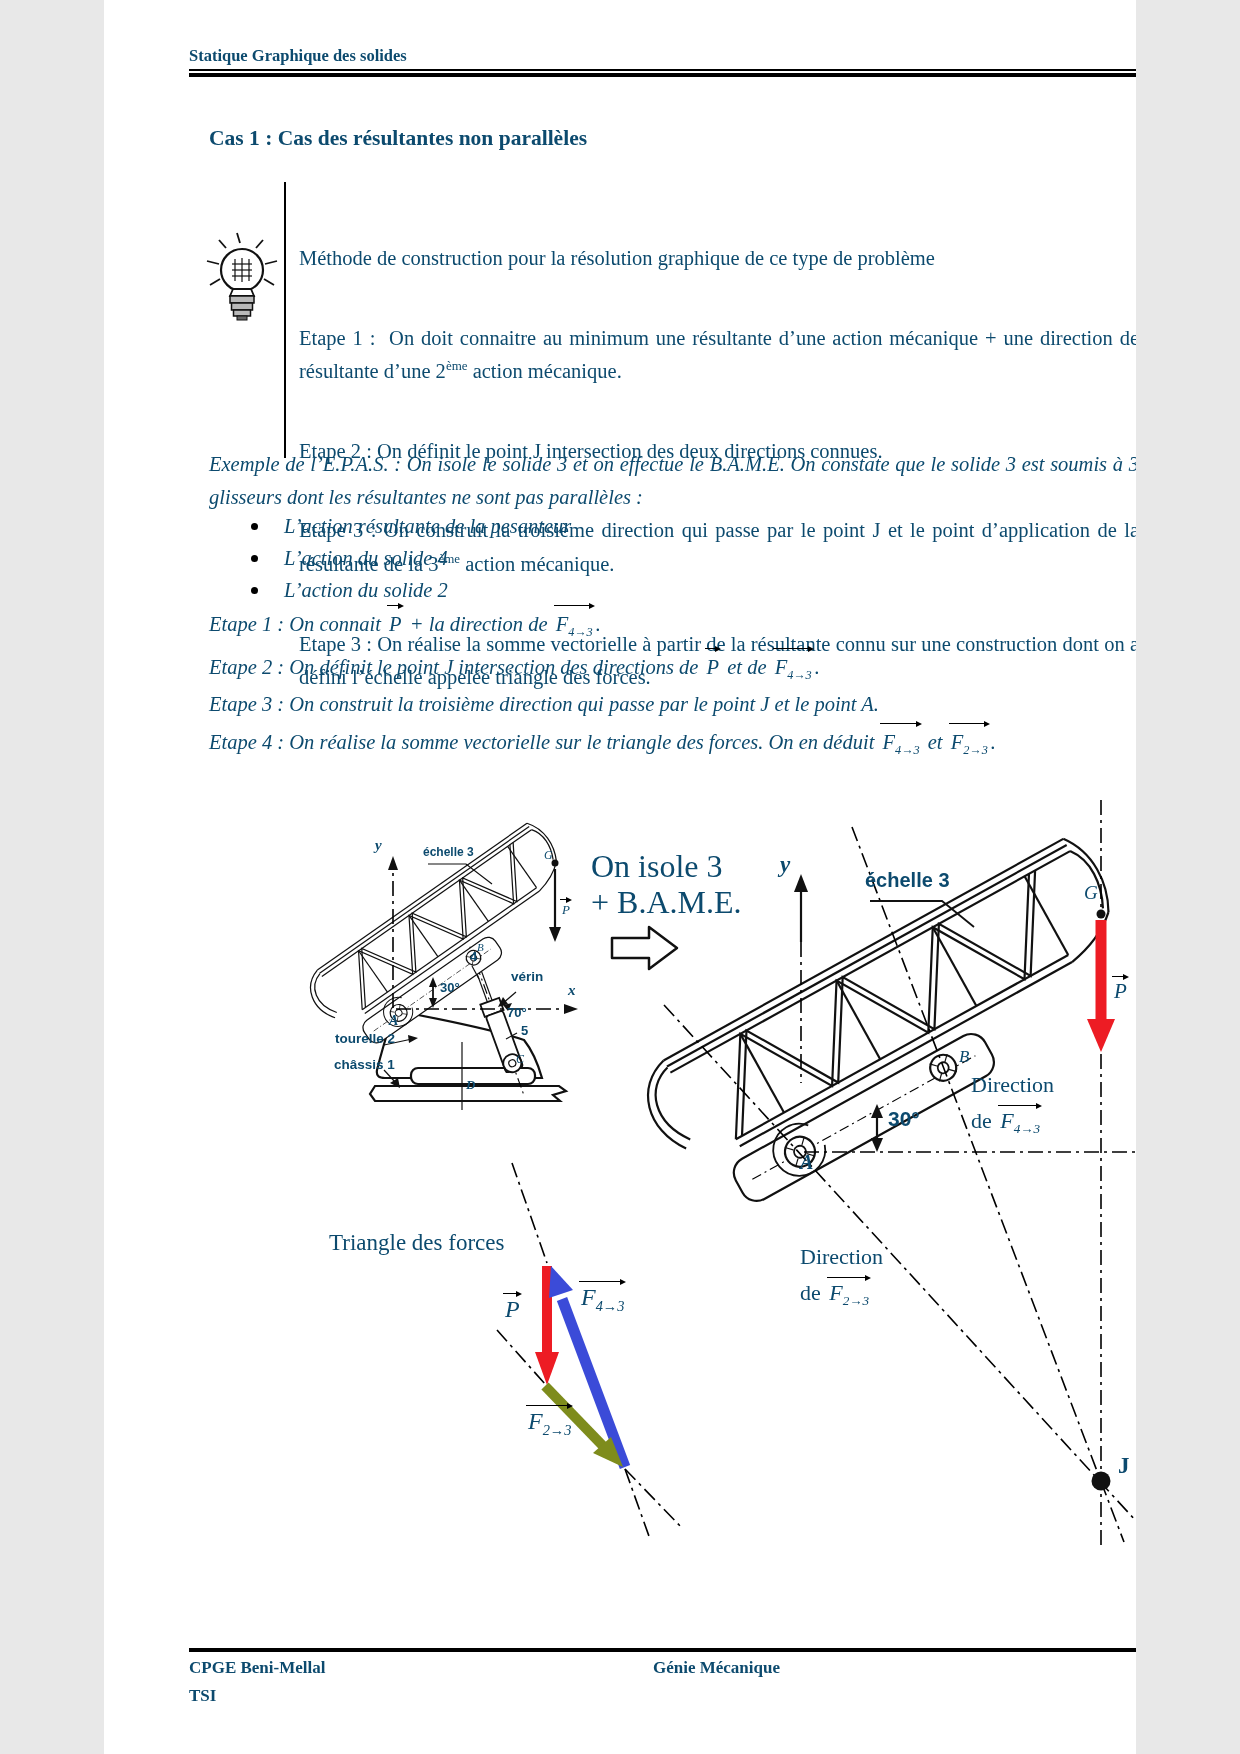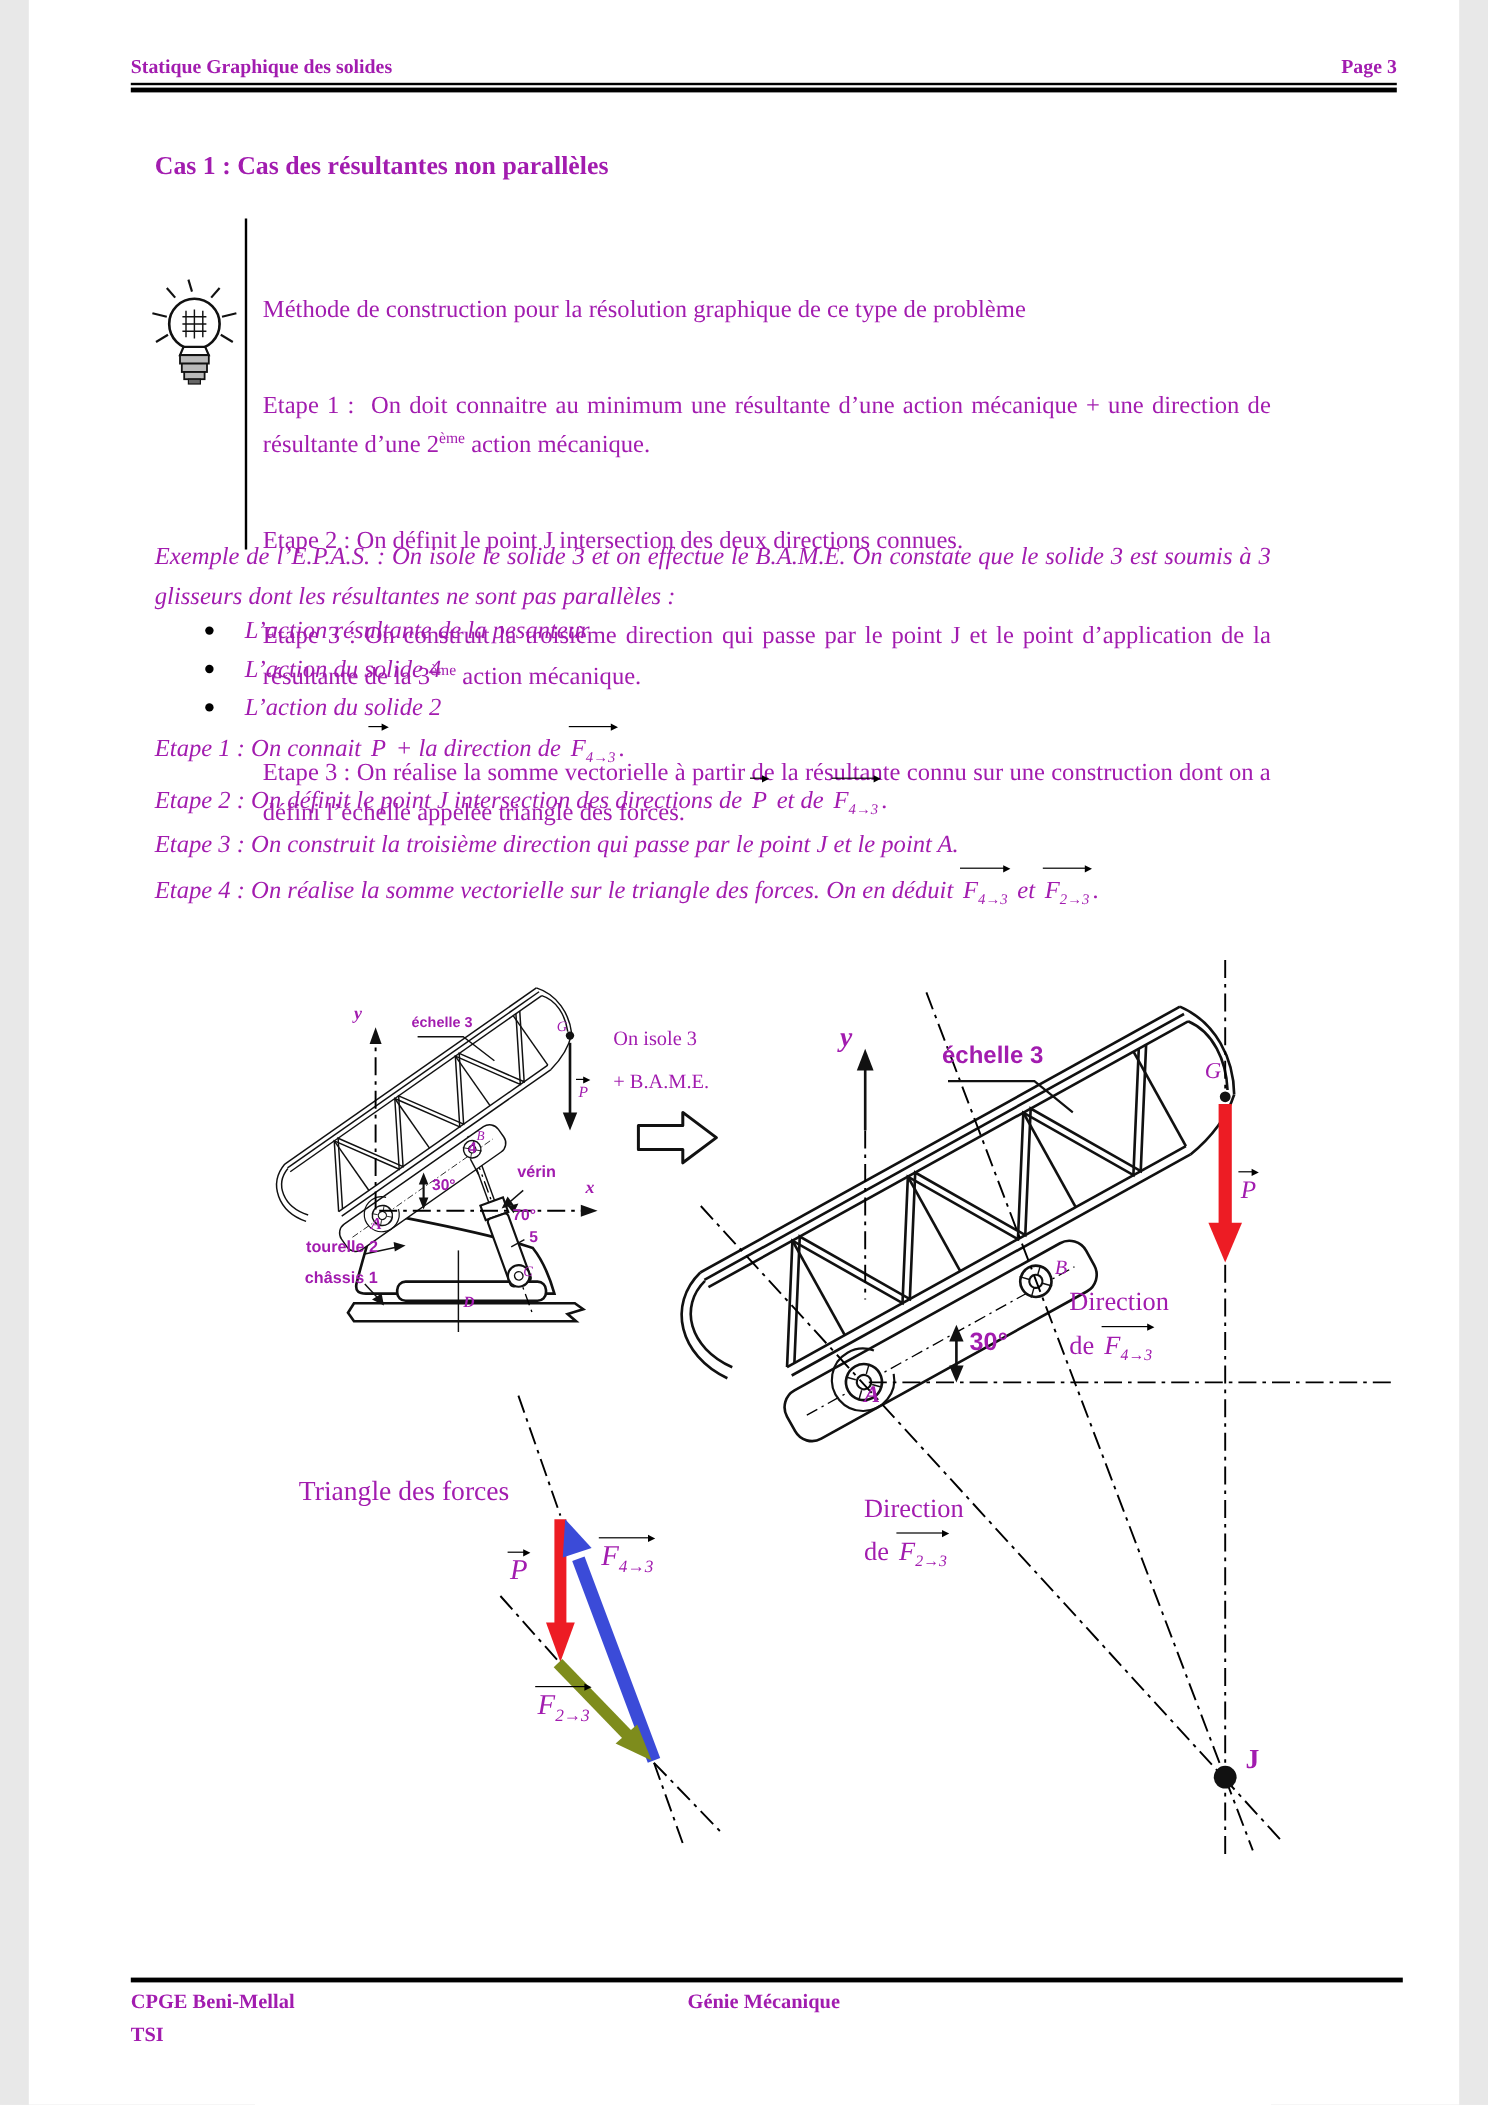--- a/index.html
+++ b/index.html
@@ -1,17 +1,17 @@
 <!DOCTYPE html>
 <html style="--c-red: #ED1C24; --c-blue: #3B4BD8; --c-green: #7E8C1C;"><head>
 <meta charset="utf-8">
 <style>
   html,body{margin:0;padding:0;background:#e8e8e8;}
-  .page{position:relative;width:1192px;height:1754px;background:#ffffff;
-        font-family:"Liberation Serif",serif;color:#a21caf;overflow:hidden;margin:0 auto;}
+  .page{position:relative;width:1032px;height:1754px;background:#ffffff;
+        font-family:"Liberation Serif",serif;color:#0c4a6e;overflow:hidden;margin:0 auto;}
   #art{position:absolute;left:0;top:0;z-index:1;}
   .txt{position:absolute;z-index:2;white-space:pre-wrap;}
   .nw{white-space:nowrap;}
   
   .hdr-left{left:85px;top:46px;font-weight:bold;font-size:16.5px;}
   .hdr-right{left:85px;top:46px;width:1055px;text-align:right;font-weight:bold;font-size:16.5px;}
   .rule{position:absolute;left:85px;width:1055px;background:#000;z-index:2;}
   .ftr{top:1658px;font-weight:bold;font-size:17px;}
   .ftr-left{left:85px;margin-top:28px;}
   .ftr-center{left:85px;width:1055px;text-align:center;}
@@ -34,21 +34,21 @@
   .vec sub{font-size:0.6em;font-style:italic;}
   .ova{position:absolute;left:1px;right:1px;top:1px;height:7px;}
   .ova::before{content:"";position:absolute;left:0;right:4px;top:3.2px;border-top:1.4px solid #000;}
   .ova::after{content:"";position:absolute;right:0;top:0.6px;width:0;height:0;
               border-left:6px solid #000;border-top:3.1px solid transparent;border-bottom:3.1px solid transparent;}
   
   .lbl{position:absolute;z-index:2;white-space:nowrap;}
   .sans{font-family:"Liberation Sans",sans-serif;}
   .bold{font-weight:bold;}
   .ital{font-style:italic;}
-  .transition{font-size:17px;line-height:36px;}
+  .transition{font-size:32px;line-height:36px;}
   
   .ln2{stroke:#111;stroke-width:2.2;fill:none;}
   .ln18{stroke:#111;stroke-width:1.8;fill:none;}
   .ln12{stroke:#111;stroke-width:1.2;fill:none;}
   .dd{stroke:#000;stroke-width:1.6;fill:none;stroke-dasharray:15 5 3 5;}
   .ddthin{stroke:#000;stroke-width:1.1;fill:none;stroke-dasharray:10 4 2 4;}
   .wfill{fill:#fff;}
   .kfill{fill:#111;}
   .shaft-red{stroke:var(--c-red,#ED1C24);}
   .head-red{fill:var(--c-red,#ED1C24);}

